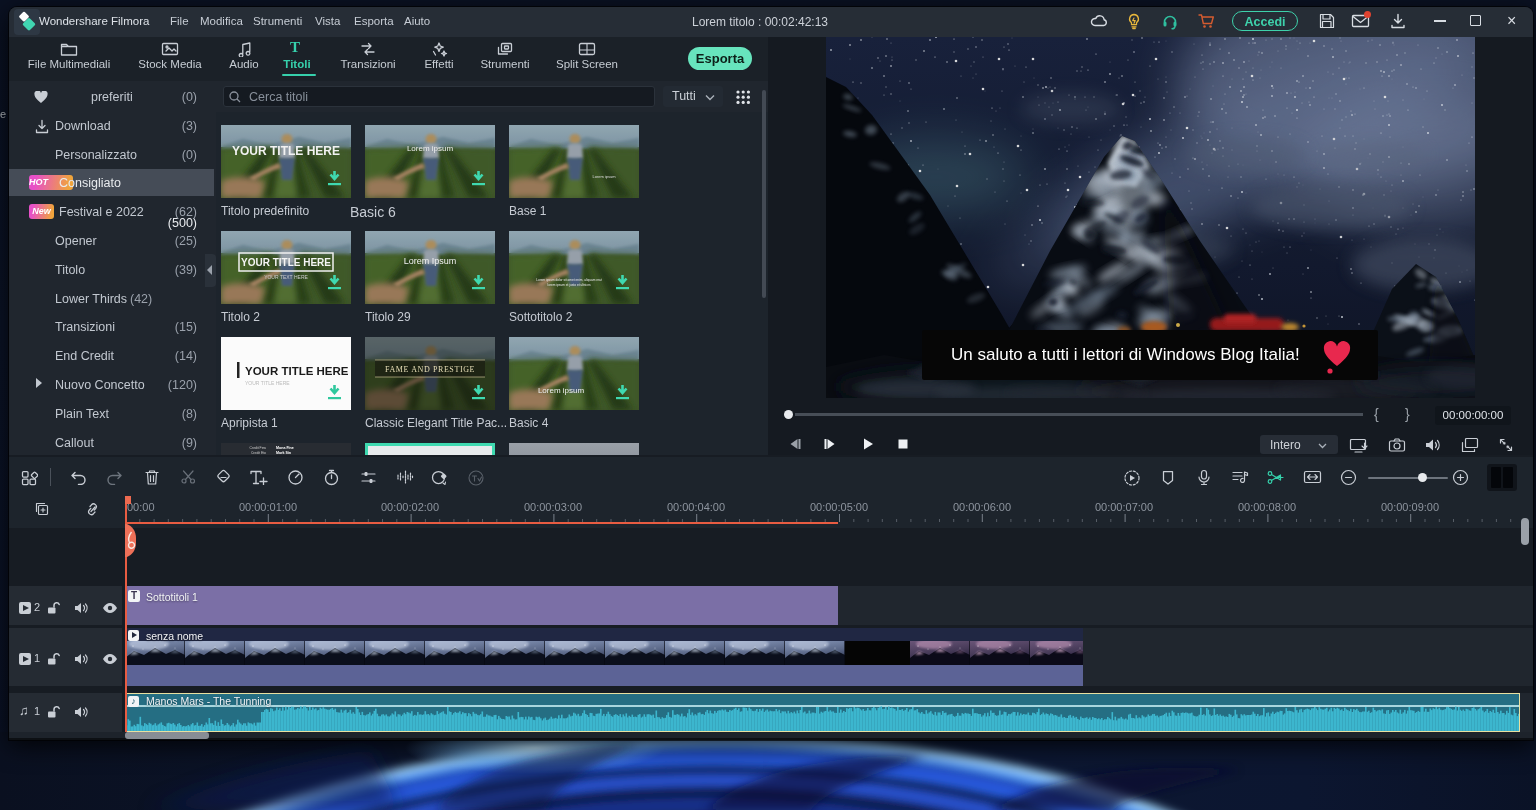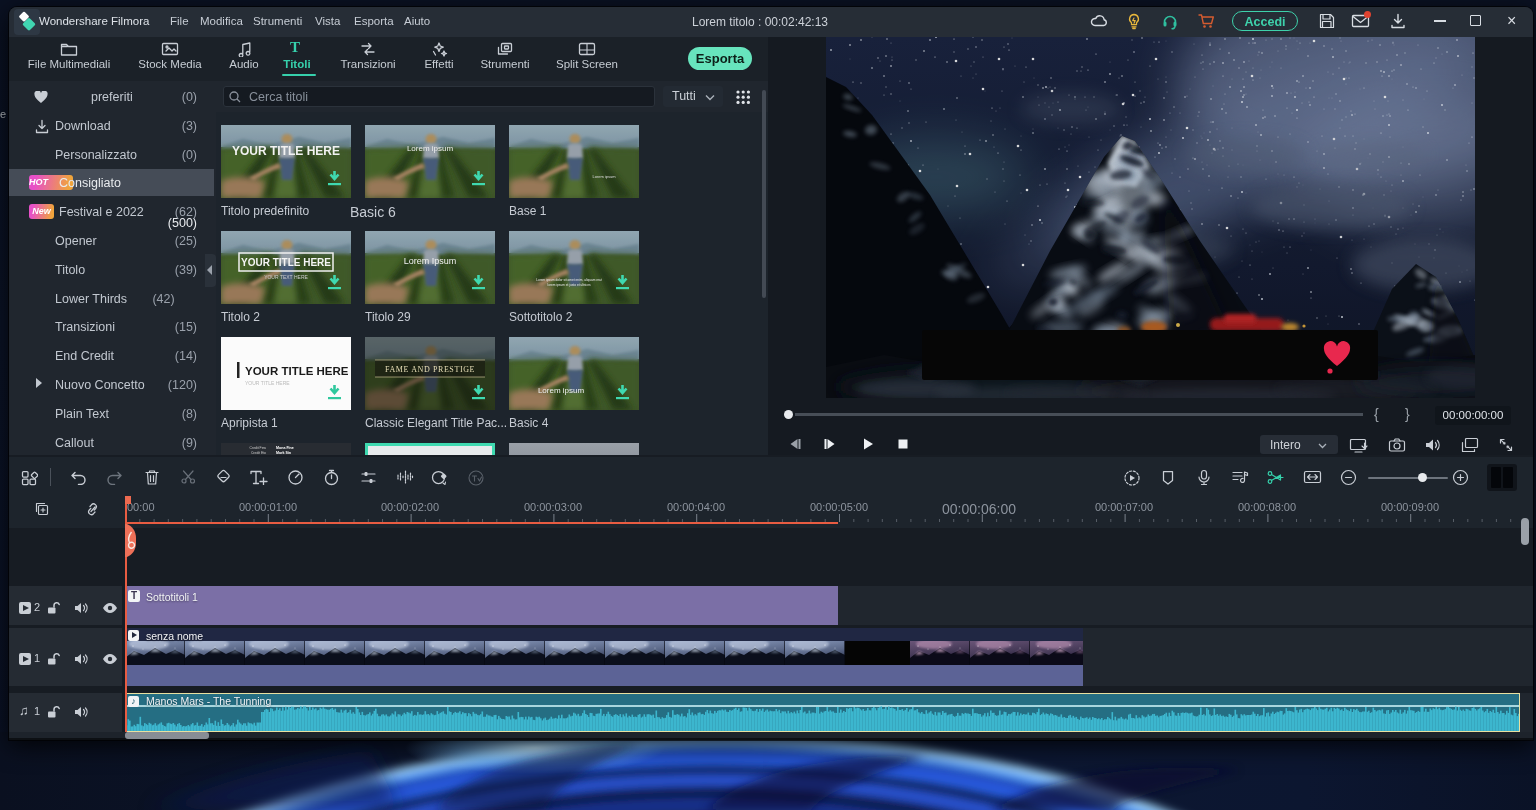--- a/index.html
+++ b/index.html
@@ -153,21 +153,21 @@
 <div style="position:absolute;left:59px;top:176.4px;color:#e8ebee;font-size:12.5px;">Consigliato</div>
 <div style="position:absolute;left:130px;top:176.4px;width:67px;text-align:right;color:#e8ebee;font-size:12.5px;margin-top:40px;">(500)</div>
 <div style="position:absolute;left:29px;top:204.20000000000002px;width:25px;height:15px;border-radius:3px;background:linear-gradient(100deg,#e750c8 15%,#f0a43c 90%);color:#fff;font-size:9px;font-weight:bold;font-style:italic;text-align:center;line-height:15px;">New</div>
 <div style="position:absolute;left:59px;top:205.20000000000002px;color:#c2c8d0;font-size:12.5px;">Festival e 2022</div>
 <div style="position:absolute;left:130px;top:205.20000000000002px;width:67px;text-align:right;color:#9aa1ab;font-size:12.5px;">(62)</div>
 <div style="position:absolute;left:55px;top:234.00000000000003px;color:#c2c8d0;font-size:12.5px;">Opener</div>
 <div style="position:absolute;left:130px;top:234.00000000000003px;width:67px;text-align:right;color:#9aa1ab;font-size:12.5px;">(25)</div>
 <div style="position:absolute;left:55px;top:262.80000000000007px;color:#c2c8d0;font-size:12.5px;">Titolo</div>
 <div style="position:absolute;left:130px;top:262.80000000000007px;width:67px;text-align:right;color:#9aa1ab;font-size:12.5px;">(39)</div>
 <div style="position:absolute;left:55px;top:291.6px;color:#c2c8d0;font-size:12.5px;">Lower Thirds</div>
-<div style="position:absolute;left:130px;top:291.6px;width:67px;text-align:center;color:#9aa1ab;font-size:12.5px;">(42)</div>
+<div style="position:absolute;left:130px;top:291.6px;width:67px;text-align:left;color:#9aa1ab;font-size:12.5px;">(42)</div>
 <div style="position:absolute;left:55px;top:320.40000000000003px;color:#c2c8d0;font-size:12.5px;">Transizioni</div>
 <div style="position:absolute;left:130px;top:320.40000000000003px;width:67px;text-align:right;color:#9aa1ab;font-size:12.5px;">(15)</div>
 <div style="position:absolute;left:55px;top:349.20000000000005px;color:#c2c8d0;font-size:12.5px;">End Credit</div>
 <div style="position:absolute;left:130px;top:349.20000000000005px;width:67px;text-align:right;color:#9aa1ab;font-size:12.5px;">(14)</div>
 <div style="position:absolute;left:36px;top:378.00000000000006px;width:0;height:0;border-left:6px solid #c2c8d0;border-top:5px solid transparent;border-bottom:5px solid transparent;"></div>
 <div style="position:absolute;left:55px;top:378.00000000000006px;color:#c2c8d0;font-size:12.5px;">Nuovo Concetto</div>
 <div style="position:absolute;left:130px;top:378.00000000000006px;width:67px;text-align:right;color:#9aa1ab;font-size:12.5px;">(120)</div>
 <div style="position:absolute;left:55px;top:406.80000000000007px;color:#c2c8d0;font-size:12.5px;">Plain Text</div>
 <div style="position:absolute;left:130px;top:406.80000000000007px;width:67px;text-align:right;color:#9aa1ab;font-size:12.5px;">(8)</div>
 <div style="position:absolute;left:55px;top:435.6000000000001px;color:#c2c8d0;font-size:12.5px;">Callout</div>
@@ -1530,20 +1530,21 @@
 <circle cx="478" cy="289" r="1.6" fill="#e0a83c"></circle>
 <ellipse cx="90" cy="352" rx="60" ry="10" fill="#3a4150" opacity="0.6" filter="url(#b4)"></ellipse>
 <ellipse cx="200" cy="358" rx="90" ry="9" fill="#39404e" opacity="0.5" filter="url(#b4)"></ellipse>
 <ellipse cx="400" cy="359" rx="110" ry="8" fill="#343b48" opacity="0.5" filter="url(#b4)"></ellipse>
 <ellipse cx="250" cy="356" rx="70" ry="9" fill="#262b36" opacity="0.45" filter="url(#b4)"></ellipse>
 <ellipse cx="530" cy="352" rx="80" ry="10" fill="#262b36" opacity="0.4" filter="url(#b4)"></ellipse>
 <ellipse cx="640" cy="340" rx="40" ry="12" fill="#2d3340" opacity="0.45" filter="url(#b4)"></ellipse>
 <rect width="649" height="361" fill="#0a0f1c" opacity="0.12"></rect>
 </svg></div>
 <div style="position:absolute;left:922px;top:330px;width:456px;height:50px;background:#060606;border-radius:2px;"></div>
+<div style="position:absolute;left:951px;top:345px;color:#fefefe;font-size:17px;white-space:nowrap;">Un saluto a tutti i lettori di Windows Blog Italia!</div>
 <div style="position:absolute;left:1322px;top:341px;line-height:0"><svg width="32" height="34" viewBox="0 0 32 34" xmlns="http://www.w3.org/2000/svg">
 <path d="M15,25 C5,17 2,12 2,8 A5.6,5.6 0 0 1 15,5.5 A5.6,5.6 0 0 1 28,8 C28,12 25,17 15,25 Z" fill="#e8284e"></path>
 <circle cx="8" cy="30" r="2.6" fill="#e8284e"></circle>
       </svg></div>
 <div style="position:absolute;left:784px;top:410px;width:9px;height:9px;background:#e8ebee;border-radius:50%;"></div>
 <div style="position:absolute;left:795px;top:413px;width:568px;height:2.5px;background:#474e57;"></div>
 <div style="position:absolute;left:1374px;top:406px;color:#9aa1a8;font-size:14px;">{</div>
 <div style="position:absolute;left:1405px;top:406px;color:#9aa1a8;font-size:14px;">}</div>
 <div style="position:absolute;left:1435px;top:406px;width:76px;height:19px;background:#10151b;border-radius:3px;color:#dfe3e8;font-size:11.5px;text-align:center;line-height:19px;">00:00:00:00</div>
 <div style="position:absolute;left:788px;top:437px;line-height:0"><svg width="14" height="14" viewBox="0 0 14 14" xmlns="http://www.w3.org/2000/svg">
@@ -1688,21 +1689,21 @@
       </svg></div>
 <div style="position:absolute;left:84px;top:501px;line-height:0"><svg width="17" height="16" viewBox="0 0 17 16" fill="none" stroke="#c9ced5" stroke-width="1.25" stroke-linecap="round" stroke-linejoin="round" xmlns="http://www.w3.org/2000/svg">
         <path d="M7,10.5 l4,-4.5 M6,5.5 l1.5,-1.7 a2.8,2.8 0 0 1 4.2,3.7 l-1.5,1.7 M11,11 l-1.5,1.7 a2.8,2.8 0 0 1 -4.2,-3.7 l1.5,-1.7"></path>
       </svg></div>
 <div style="position:absolute;left:127px;top:501px;color:#8d949e;font-size:11px;">00:00</div>
 <div style="position:absolute;left:228px;top:501px;width:80px;text-align:center;color:#8d949e;font-size:11px;">00:00:01:00</div>
 <div style="position:absolute;left:370px;top:501px;width:80px;text-align:center;color:#8d949e;font-size:11px;">00:00:02:00</div>
 <div style="position:absolute;left:513px;top:501px;width:80px;text-align:center;color:#8d949e;font-size:11px;">00:00:03:00</div>
 <div style="position:absolute;left:656px;top:501px;width:80px;text-align:center;color:#8d949e;font-size:11px;">00:00:04:00</div>
 <div style="position:absolute;left:799px;top:501px;width:80px;text-align:center;color:#8d949e;font-size:11px;">00:00:05:00</div>
-<div style="position:absolute;left:942px;top:501px;width:80px;text-align:left;color:#8d949e;font-size:14px;">00:00:06:00</div>
+<div style="position:absolute;left:942px;top:501px;width:80px;text-align:center;color:#8d949e;font-size:11px;">00:00:06:00</div>
 <div style="position:absolute;left:1084px;top:501px;width:80px;text-align:center;color:#8d949e;font-size:11px;">00:00:07:00</div>
 <div style="position:absolute;left:1227px;top:501px;width:80px;text-align:center;color:#8d949e;font-size:11px;">00:00:08:00</div>
 <div style="position:absolute;left:1370px;top:501px;width:80px;text-align:center;color:#8d949e;font-size:11px;">00:00:09:00</div>
 <div style="position:absolute;left:9px;top:500px;line-height:0"><svg width="1524" height="23" xmlns="http://www.w3.org/2000/svg">
         <rect x="116.0" y="14" width="1" height="8" fill="#7a818b"></rect>
         <rect x="130.3" y="19" width="1" height="3" fill="#565d66"></rect>
         <rect x="144.6" y="19" width="1" height="3" fill="#565d66"></rect>
         <rect x="158.8" y="19" width="1" height="3" fill="#565d66"></rect>
         <rect x="173.1" y="19" width="1" height="3" fill="#565d66"></rect>
         <rect x="187.4" y="19" width="1" height="3" fill="#565d66"></rect>

